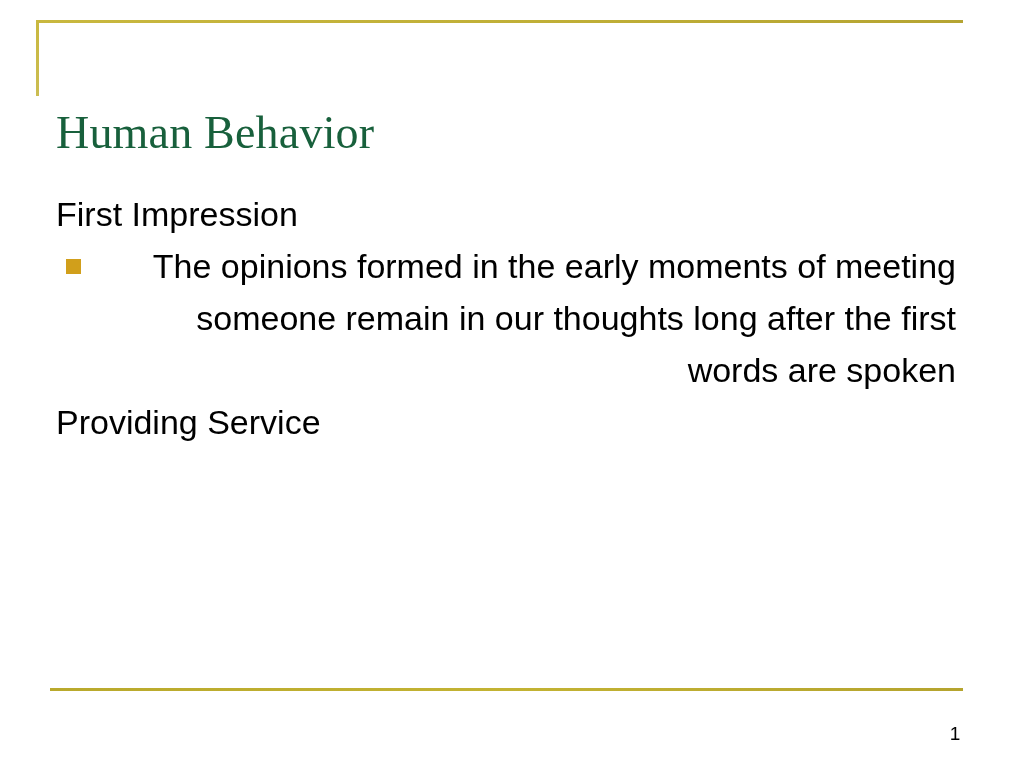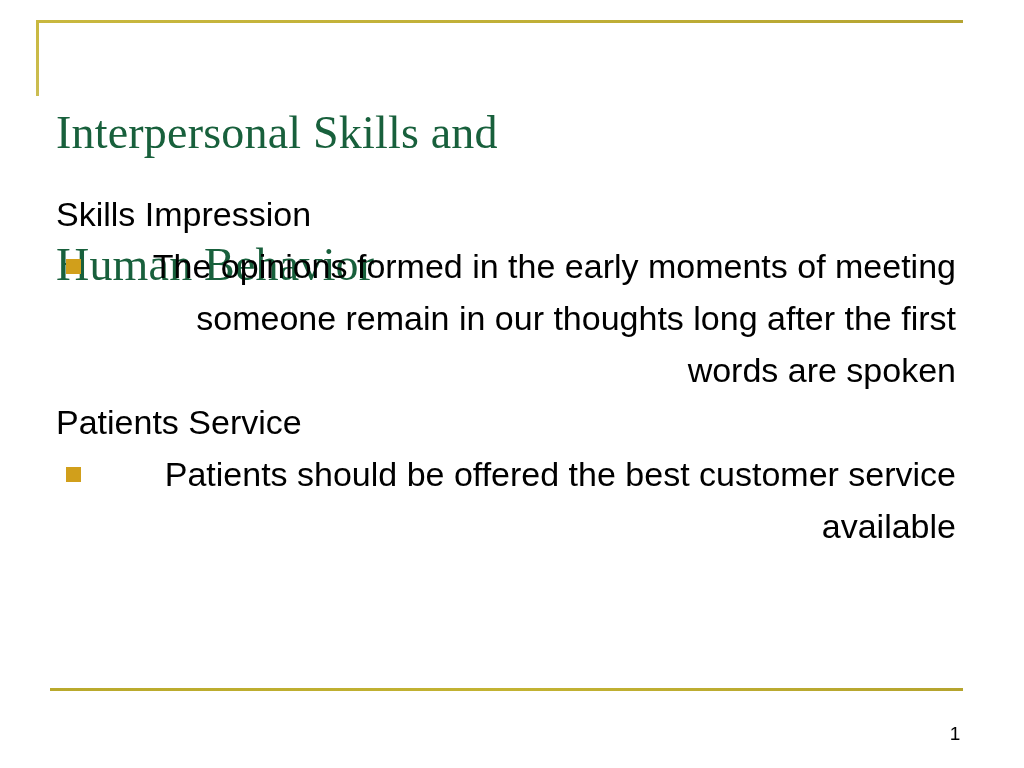--- a/index.html
+++ b/index.html
@@ -111,43 +111,38 @@
 </style>
 </head>
 <body>
 
 <div class="slide">
 
   <div class="rule-top"></div>
   <div class="rule-left"></div>
 
   <div class="title">
-    <div>Interpersonal Skills and</div>
     <div>Human Behavior</div>
   </div>
 
   <div class="body-block">
 
     <div class="line lvl1">
-      <span>Skills Impression</span>
+      <span>First Impression</span>
     </div>
 
     <div class="line lvl2">
       <span class="bullet"></span>
       <span>The opinions formed in the early moments of meeting someone remain in our thoughts long after the first words are spoken</span>
     </div>
 
     <div class="line lvl1">
-      <span>Patients Service</span>
+      <span>Providing Service</span>
     </div>
 
-    <div class="line lvl2">
-      <span class="bullet"></span>
-      <span>Patients should be offered the best customer service available</span>
-    </div>
 
   </div>
 
   <div class="rule-bottom"></div>
 
   <div class="page-number">1</div>
 
 </div>
 
 </body></html>

